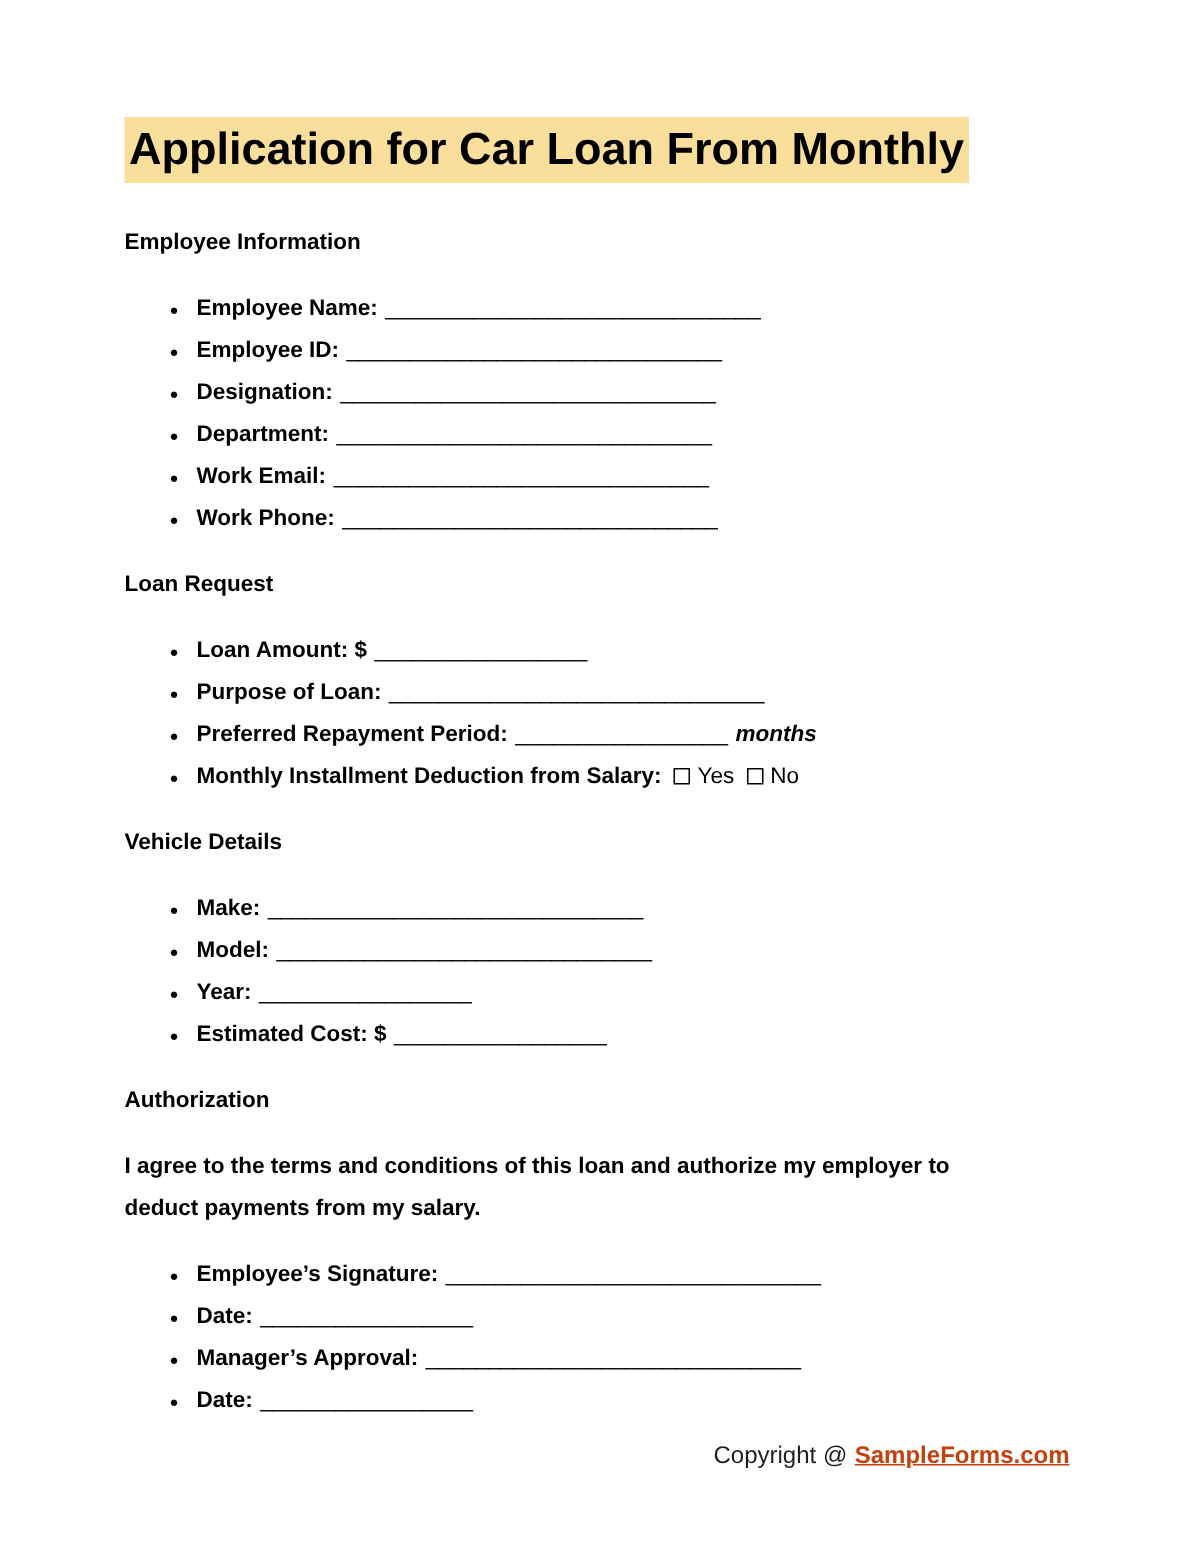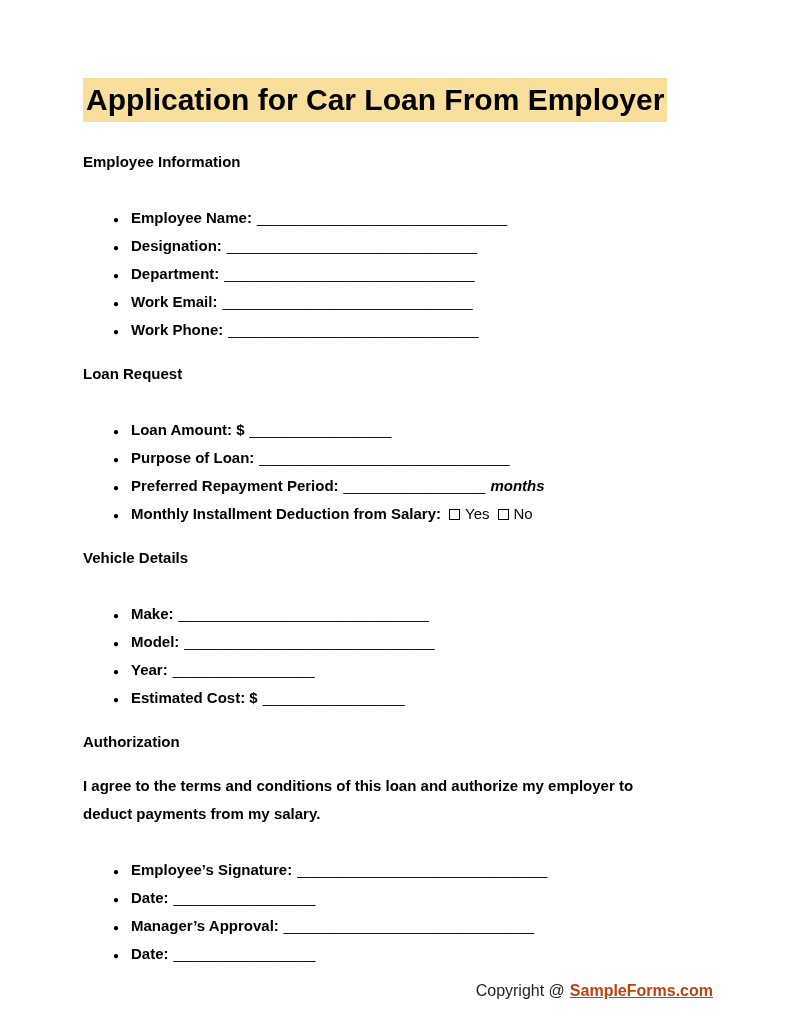--- a/index.html
+++ b/index.html
@@ -10,21 +10,21 @@
     font-family: "Liberation Sans", sans-serif;
   }
   .page { width: 796px; height: 1030px; padding: 78px 83px 0 83px; }
 
   h1.doc-title { margin: 0; font-size: 30px; line-height: 44px; font-weight: 700; white-space: nowrap; }
   .title-hl { background: #FADE9B; padding: 0 3px; display: inline-block; }
 
   h2.section-heading { font-size: 15px; line-height: 28px; font-weight: 700; margin: 16px 0 0 0; }
   h2.section-heading.first { margin-top: 26px; }
 
-  ul.form-list { list-style: none; margin: 28px 0 0 0; padding: 0; }
+  ul.form-list { list-style: none; margin: 16px 0 0 0; padding: 0; }
   ul.form-list li { position: relative; padding-left: 48px; font-size: 15px; line-height: 28px; font-weight: 400; }
   .bullet { position: absolute; left: 30px; top: 0; }
   .bullet::before { content: "\25CF"; font-size: 10px; }
   .lbl { font-weight: 700; }
   .blank { margin-left: 5px; font-weight: 400; white-space: nowrap; }
   .suffix { font-weight: 700; margin-left: 5px; font-style: italic; }
 
   .cbgroup { white-space: nowrap; }
   .cbox { display: inline-block; width: 11px; height: 11px; border: 1.5px solid #000; margin: 0 5px 0 8px; vertical-align: -1px; }
   .cblabel { font-weight: 400; }
@@ -34,25 +34,26 @@
 
   .footer { margin-top: 14px; text-align: right; font-size: 16px; color: #1f1f1f; }
   .footer .copy { font-weight: 400; }
   .footer .site-link { color: #c2410c; font-weight: 700; text-decoration: underline; margin-left: 5px; cursor: pointer; }
 </style>
 </head>
 <body>
 
 <div class="page">
 
-  <h1 class="doc-title"><span class="title-hl">Application for Car Loan From Employer</span></h1>
+  <h1 class="doc-title"><span class="title-hl">Application for Car Loan From Monthly</span></h1>
 
   <h2 class="section-heading first">Employee Information</h2>
   <ul class="form-list">
     <li><span class="bullet"></span><span class="lbl">Employee Name:</span><span class="blank">______________________________</span></li>
+    <li><span class="bullet"></span><span class="lbl">Employee ID:</span><span class="blank">______________________________</span></li>
     <li><span class="bullet"></span><span class="lbl">Designation:</span><span class="blank">______________________________</span></li>
     <li><span class="bullet"></span><span class="lbl">Department:</span><span class="blank">______________________________</span></li>
     <li><span class="bullet"></span><span class="lbl">Work Email:</span><span class="blank">______________________________</span></li>
     <li><span class="bullet"></span><span class="lbl">Work Phone:</span><span class="blank">______________________________</span></li>
   </ul>
 
   <h2 class="section-heading">Loan Request</h2>
   <ul class="form-list">
     <li><span class="bullet"></span><span class="lbl">Loan Amount: $</span><span class="blank">_________________</span></li>
     <li><span class="bullet"></span><span class="lbl">Purpose of Loan:</span><span class="blank">______________________________</span></li>

